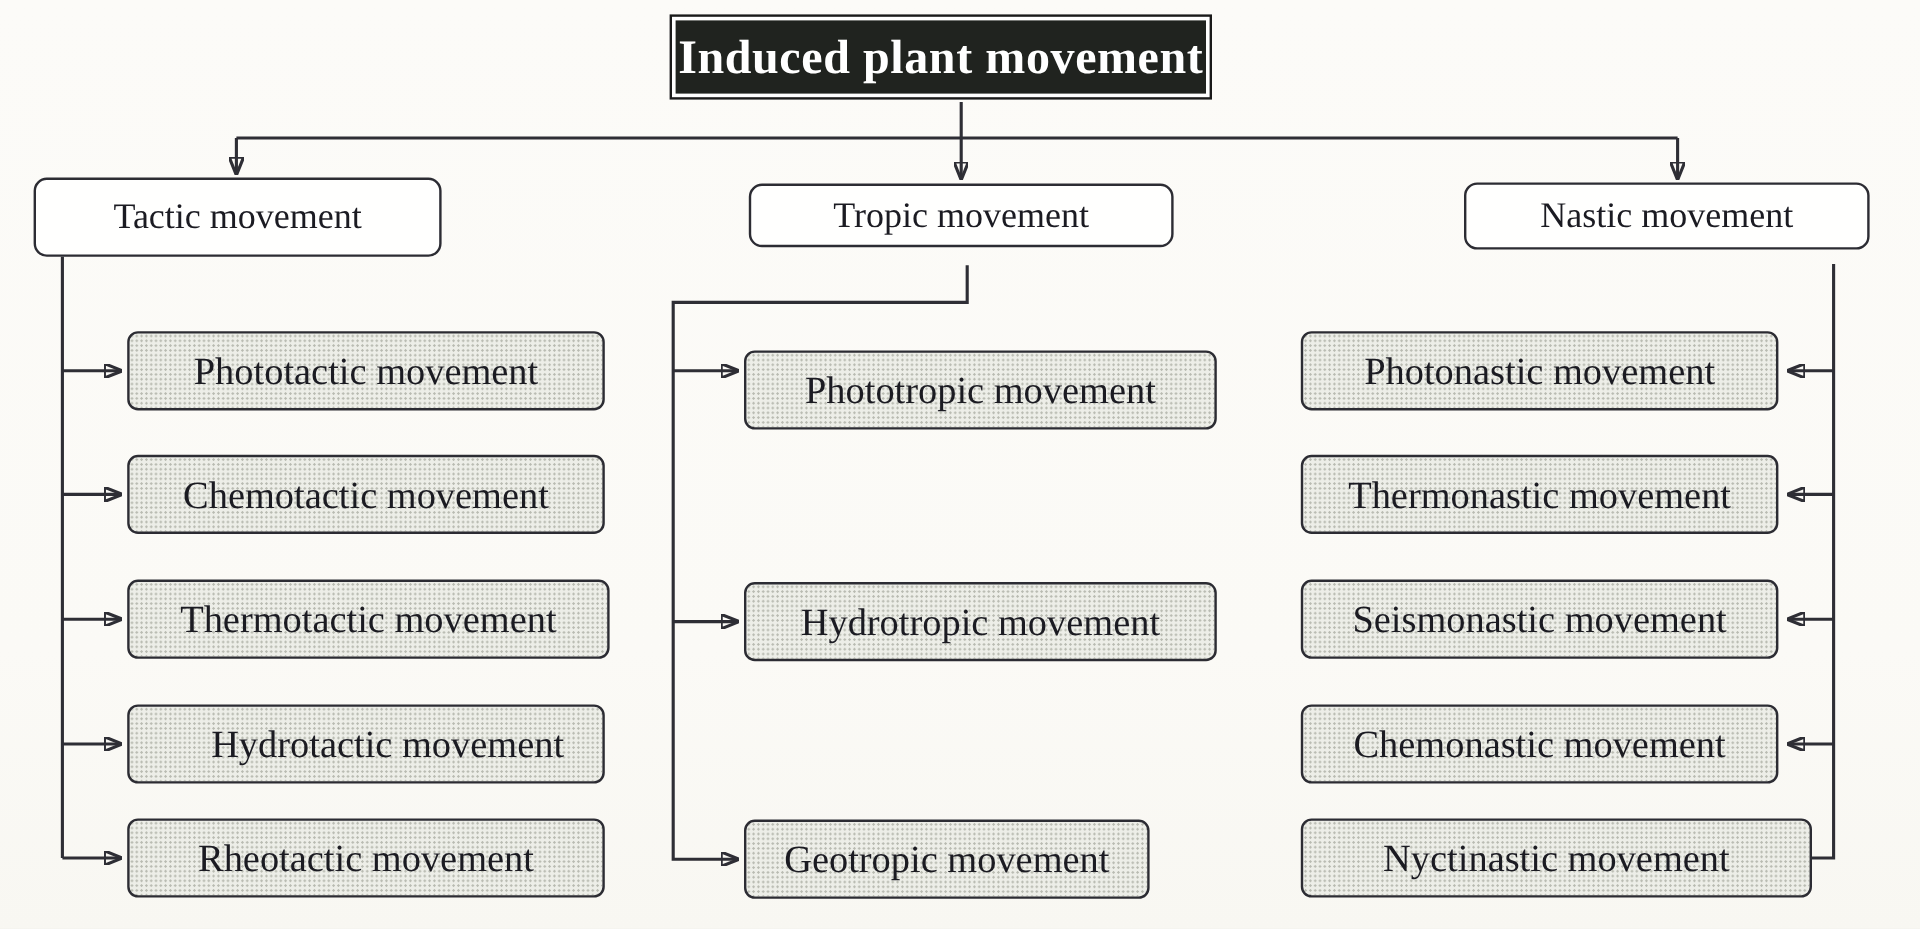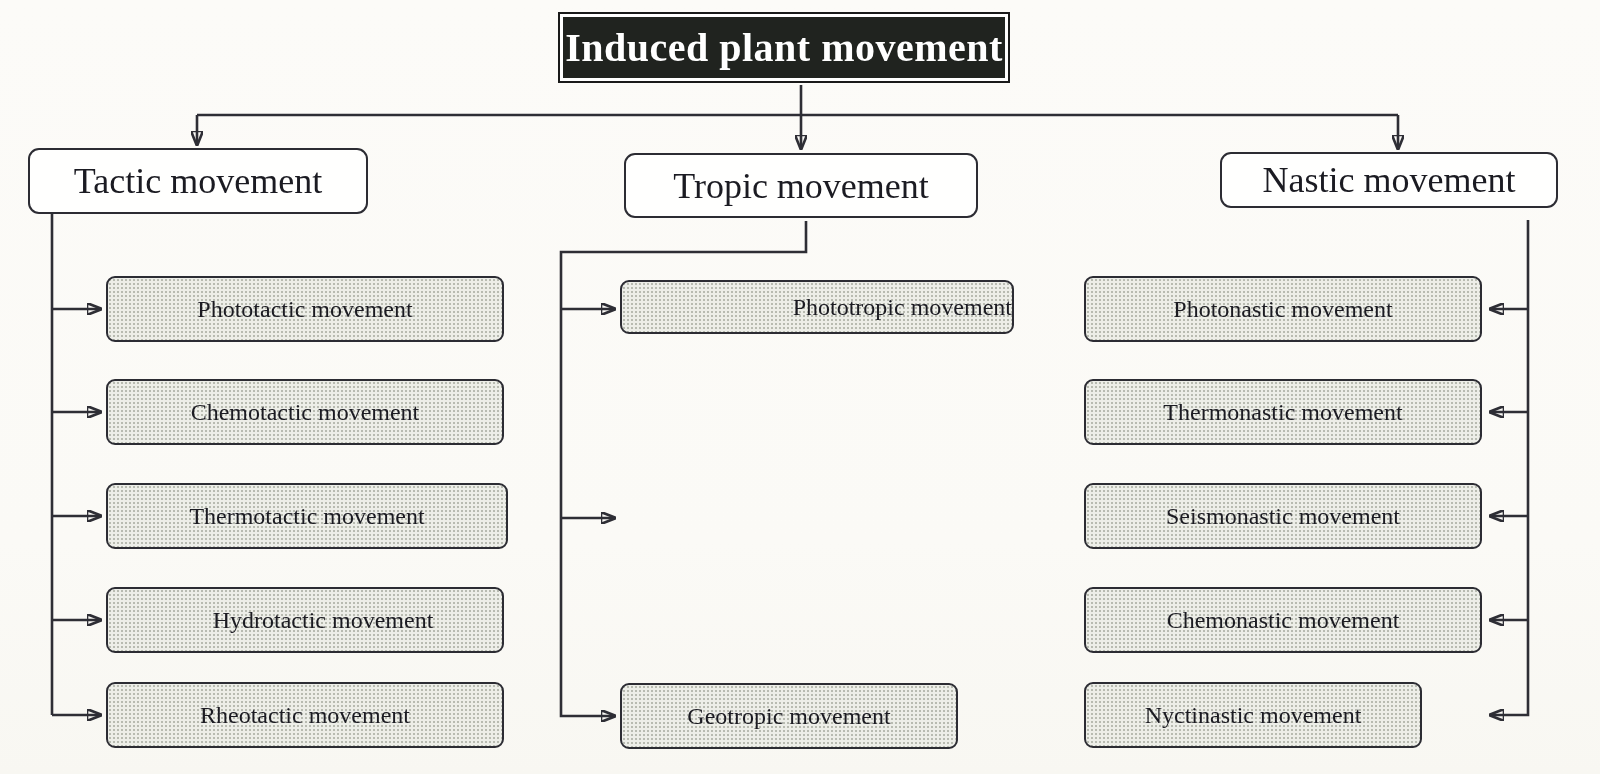--- a/index.html
+++ b/index.html
@@ -18,27 +18,27 @@
   .connectors path{stroke:var(--line);stroke-width:2.6;fill:none;}
   .arrowhead{fill:var(--line);}
   .node{
     position:absolute; box-sizing:border-box;
     display:flex; align-items:center; justify-content:center;
     border:2.6px solid var(--box-border); color:var(--ink);
     white-space:nowrap;
   }
   .parent{
     background:var(--parent-fill); border-radius:11px;
-    font-size:36px; line-height:1;
+    font-size:30px; line-height:1;
   }
   .child{
     background-color:var(--child-fill);
     background-image:radial-gradient(circle, var(--child-dot) 1px, rgba(0,0,0,0) 1.15px);
     background-size:4px 4px;
-    border-radius:9px; font-size:24px; line-height:1;
+    border-radius:9px; font-size:32px; line-height:1;
   }
   .title-frame{
     position:absolute; left:558px; top:12px; width:452px; height:71px;
     box-sizing:border-box; border:2.6px solid #1a1a1a; background:#ffffff; padding:3px;
   }
   .title-inner{
     width:100%; height:100%; background:var(--title-bg); color:var(--title-text);
     display:flex; align-items:center; justify-content:center;
     font-weight:bold; font-size:40px; letter-spacing:0.5px;
   }
@@ -78,21 +78,21 @@
     <path d="M1528 620 H1490" marker-end="url(#arr)"></path>
   </svg>
 
   <div class="title-frame">
     <div class="title-inner">Induced plant movement</div>
   </div>
 
   <div class="node parent" style="left:28px; top:148px; width:340px; height:66px;">
     <span>Tactic movement</span>
   </div>
-  <div class="node parent" style="left:624px; top:153px; width:354px; height:65px;">
+  <div class="node parent" style="left:624px; top:153px; width:354px; height:53px;">
     <span>Tropic movement</span>
   </div>
   <div class="node parent" style="left:1220px; top:152px; width:338px; height:56px;">
     <span>Nastic movement</span>
   </div>
 
   <div class="node child" style="left:106px; top:276px; width:398px; height:66px;">
     <span>Phototactic movement</span>
   </div>
   <div class="node child" style="left:106px; top:379px; width:398px; height:66px;">
@@ -101,36 +101,39 @@
   <div class="node child" style="left:106px; top:483px; width:402px; height:66px;">
     <span>Thermotactic movement</span>
   </div>
   <div class="node child" style="left:106px; top:587px; width:398px; height:66px;padding-left:36px;">
     <span>Hydrotactic movement</span>
   </div>
   <div class="node child" style="left:106px; top:682px; width:398px; height:66px;">
     <span>Rheotactic movement</span>
   </div>
 
-  <div class="node child" style="left:620px; top:280px; width:394px; height:54px;justify-content:flex-end;">
+  <div class="node child" style="left:620px; top:292px; width:394px; height:66px;">
     <span>Phototropic movement</span>
+  </div>
+  <div class="node child" style="left:620px; top:485px; width:394px; height:66px;">
+    <span>Hydrotropic movement</span>
   </div>
   <div class="node child" style="left:620px; top:683px; width:338px; height:66px;">
     <span>Geotropic movement</span>
   </div>
 
   <div class="node child" style="left:1084px; top:276px; width:398px; height:66px;">
     <span>Photonastic movement</span>
   </div>
   <div class="node child" style="left:1084px; top:379px; width:398px; height:66px;">
     <span>Thermonastic movement</span>
   </div>
   <div class="node child" style="left:1084px; top:587px; width:398px; height:66px;">
     <span>Chemonastic movement</span>
   </div>
   <div class="node child" style="left:1084px; top:483px; width:398px; height:66px;">
     <span>Seismonastic movement</span>
   </div>
-  <div class="node child" style="left:1084px; top:682px; width:338px; height:66px;">
+  <div class="node child" style="left:1084px; top:682px; width:426px; height:66px;">
     <span>Nyctinastic movement</span>
   </div>
 
 </div>
 
 </body></html>

